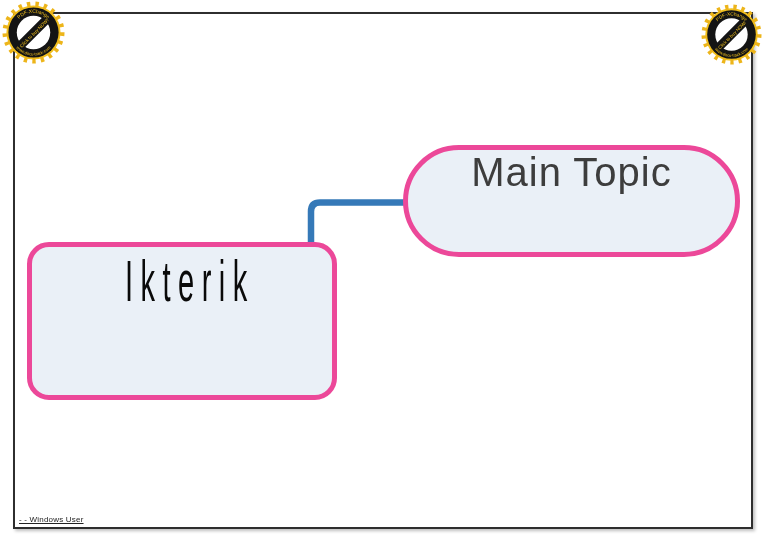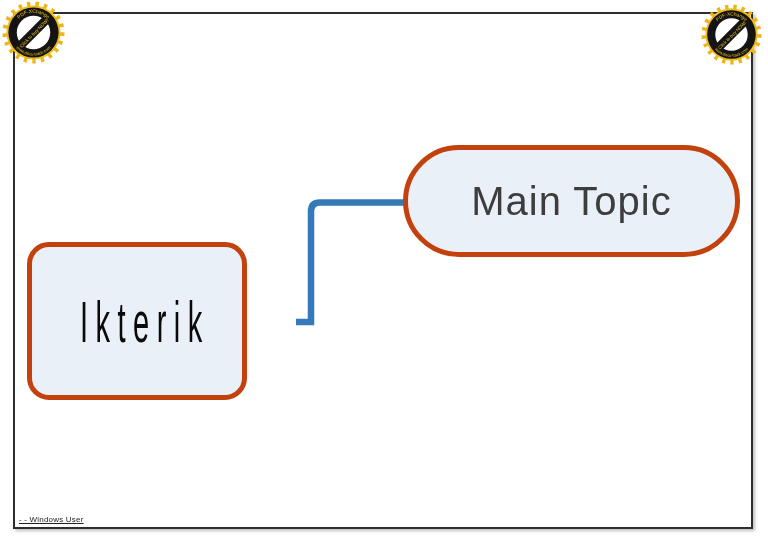--- a/index.html
+++ b/index.html
@@ -9,31 +9,31 @@
   }
   .page{
     position:absolute;left:13px;top:12px;width:740px;height:517px;
     box-sizing:border-box;background:#ffffff;border:2px solid #2e2e2e;
     box-shadow:2px 2px 3px rgba(0,0,0,0.25);
   }
   .canvas{position:absolute;left:0;top:0;width:100%;height:100%;}
   .connector-svg{position:absolute;left:0;top:0;width:100%;height:100%;pointer-events:none;}
   .node{
     position:absolute;box-sizing:border-box;
-    background:#eaf0f7;border:5px solid #c2410c;
-    display:flex;align-items:center;justify-content:center;
+    background:#eaf0f7;border:5px solid #ec4899;
+    display:flex;align-items:flex-start;justify-content:center;
   }
   .node-main{
     left:388px;top:131px;width:337px;height:112px;border-radius:56px;
   }
   .node-main .label{
     color:#3d3d3d;font-size:40px;letter-spacing:1px;white-space:nowrap;
   }
   .node-ikterik{
-    left:12px;top:228px;width:220px;height:158px;border-radius:22px;
+    left:12px;top:228px;width:310px;height:158px;border-radius:22px;
   }
   .node-ikterik .label{
     display:inline-block;color:#0a0a0a;font-size:58px;letter-spacing:15px;
     transform:scaleX(0.5);transform-origin:center;white-space:nowrap;
     font-weight:400;margin-right:-15px;
   }
   .footer-text{
     position:absolute;left:4px;bottom:3px;font-size:8px;color:#222222;
     letter-spacing:0.2px;
     text-decoration:underline;

